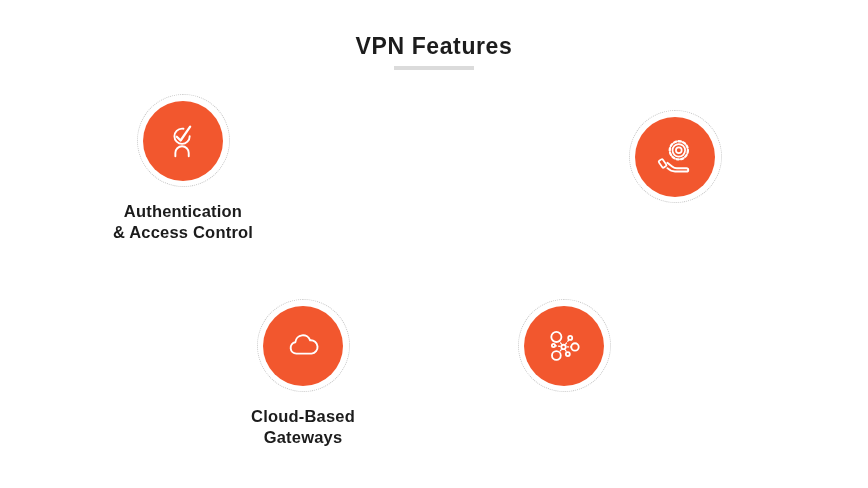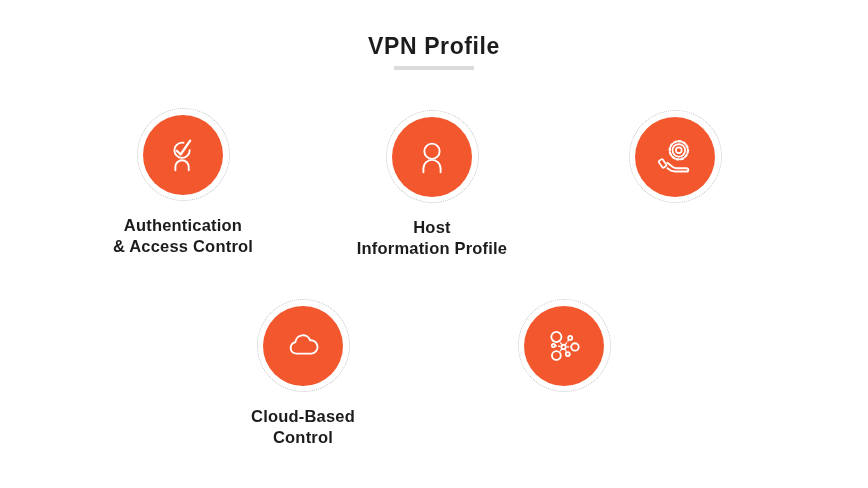--- a/index.html
+++ b/index.html
@@ -67,60 +67,48 @@
     margin-top:14px;
     font-size:16.5px;
     font-weight:700;
     line-height:21px;
     letter-spacing:.2px;
     text-align:center;
     color:var(--text-color);
     white-space:pre-line;
   }
   
-  .f1{left:63px;  top:108px;}
+  .f1{left:63px;  top:94px;}
   .f2{left:312px; top:110px;}
   .f3{left:555px; top:110px;}
   .f4{left:183px; top:299px;}
   .f5{left:444px; top:299px;}
 </style>
 </head>
 <body>
 
 <div class="stage">
 
-  <div class="title">VPN Profile</div>
+  <div class="title">VPN Features</div>
   <div class="title-underline"></div>
 
   <div class="feature f1">
     <div class="ring">
       <div class="circle">
         <svg viewBox="0 0 44 44">
           <circle cx="21" cy="17" r="8" pathLength="100" stroke-dasharray="78 22"></circle>
           <polyline points="15.5,17.5 19.5,21.5 29.5,7" stroke-width="2.4"></polyline>
           <path d="M14,38 V34.5 a7,7 0 0 1 14,0 V38"></path>
         </svg>
       </div>
     </div>
     <div class="label">Authentication
 &amp; Access Control</div>
   </div>
 
-  <div class="feature f2">
-    <div class="ring">
-      <div class="circle">
-        <svg viewBox="0 0 44 44">
-          <circle cx="22" cy="16" r="8"></circle>
-          <path d="M13,38 V34 a9,9 0 0 1 18,0 V38"></path>
-        </svg>
-      </div>
-    </div>
-    <div class="label">Host
-Information Profile</div>
-  </div>
 
   <div class="feature f3">
     <div class="ring">
       <div class="circle">
         <svg viewBox="0 0 44 44">
           <circle cx="26" cy="15" r="9.5" stroke-dasharray="2.6 2.3" stroke-width="2.4"></circle>
           <circle cx="26" cy="15" r="6.6" stroke-width="1.8"></circle>
           <circle cx="26" cy="15" r="3" stroke-width="1.8"></circle>
           <rect x="6.5" y="24.5" width="5" height="8.5" rx="1.2" transform="rotate(-35 9 28.7)" stroke-width="1.8"></rect>
           <path d="M14,28 l5,4 c1.5,1.2 3,1.8 5,1.8 h10 c2.5,0 2.5,3.4 0,3.4 h-12 c-3,0 -5.5,-1.2 -8,-3.5"></path>
@@ -131,21 +119,21 @@
 
   <div class="feature f4">
     <div class="ring">
       <div class="circle">
         <svg viewBox="0 0 44 44">
           <path d="M31,30 H15 a6,6 0 0 1 -1,-11.9 a8,8 0 0 1 15.5,-2 a5.5,5.5 0 0 1 1.5,13.9 z"></path>
         </svg>
       </div>
     </div>
     <div class="label">Cloud-Based
-Control</div>
+Gateways</div>
   </div>
 
   <div class="feature f5">
     <div class="ring">
       <div class="circle">
         <svg viewBox="0 0 44 44">
           <g stroke-width="1.3" stroke-dasharray="1.6 2.1">
             <line x1="21.5" y1="23" x2="14" y2="12.5"></line>
             <line x1="21.5" y1="23" x2="28.5" y2="13.5"></line>
             <line x1="21.5" y1="23" x2="11" y2="21.5"></line>

